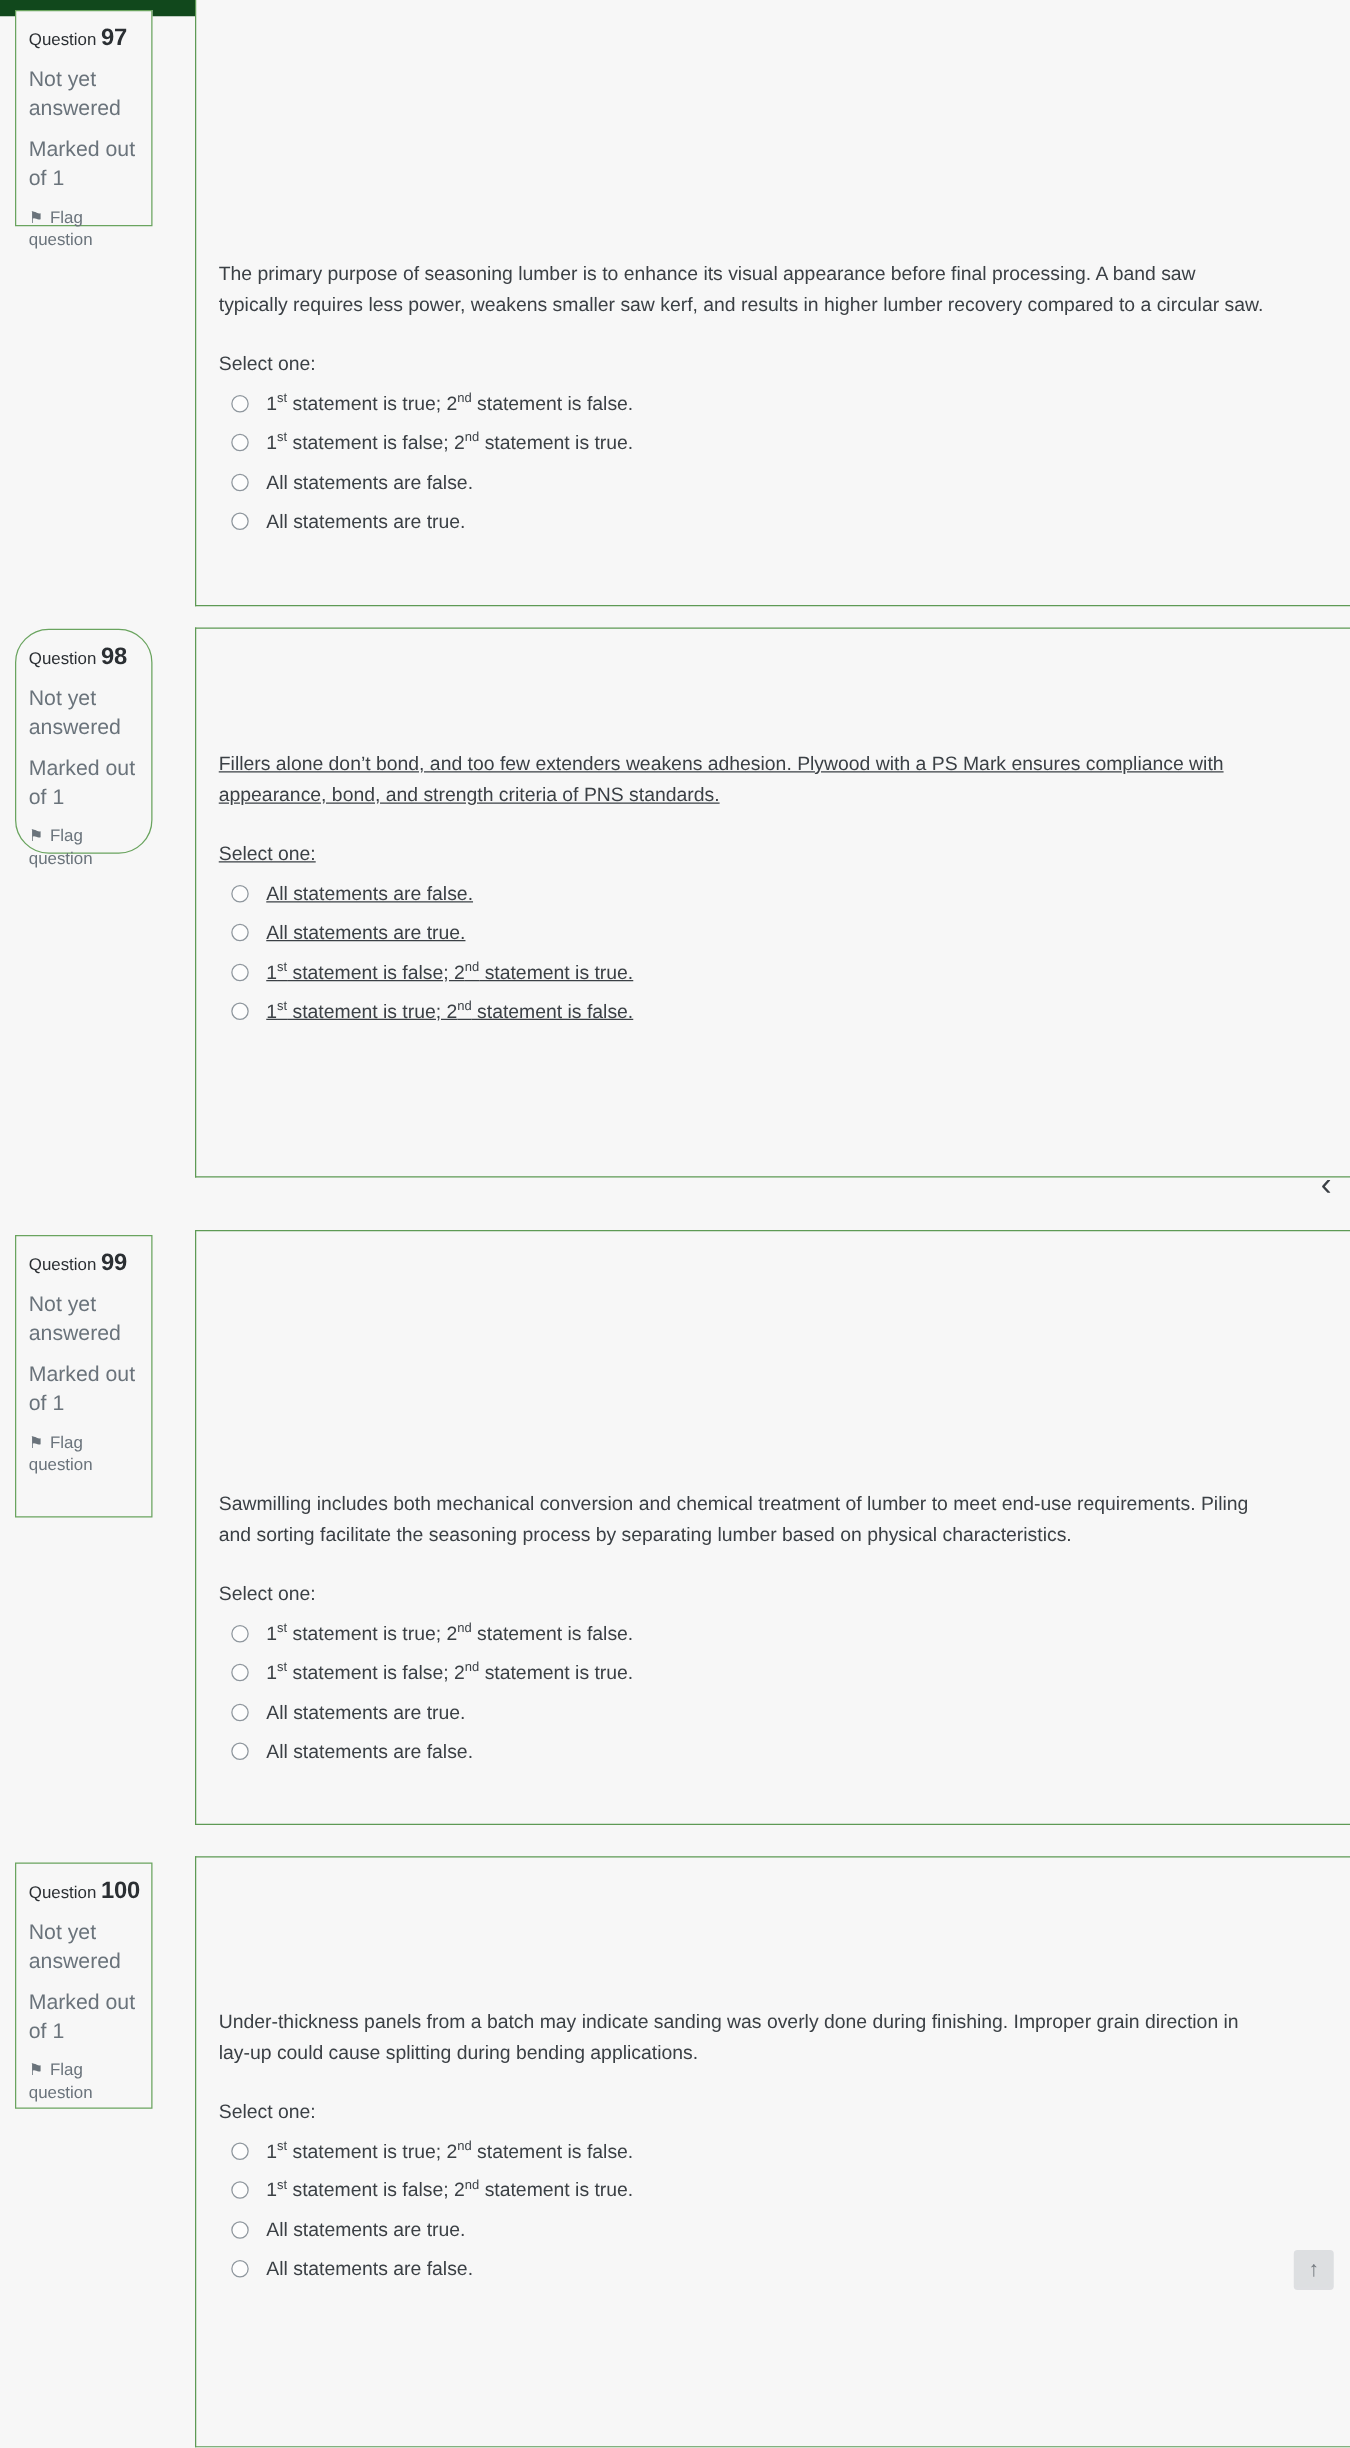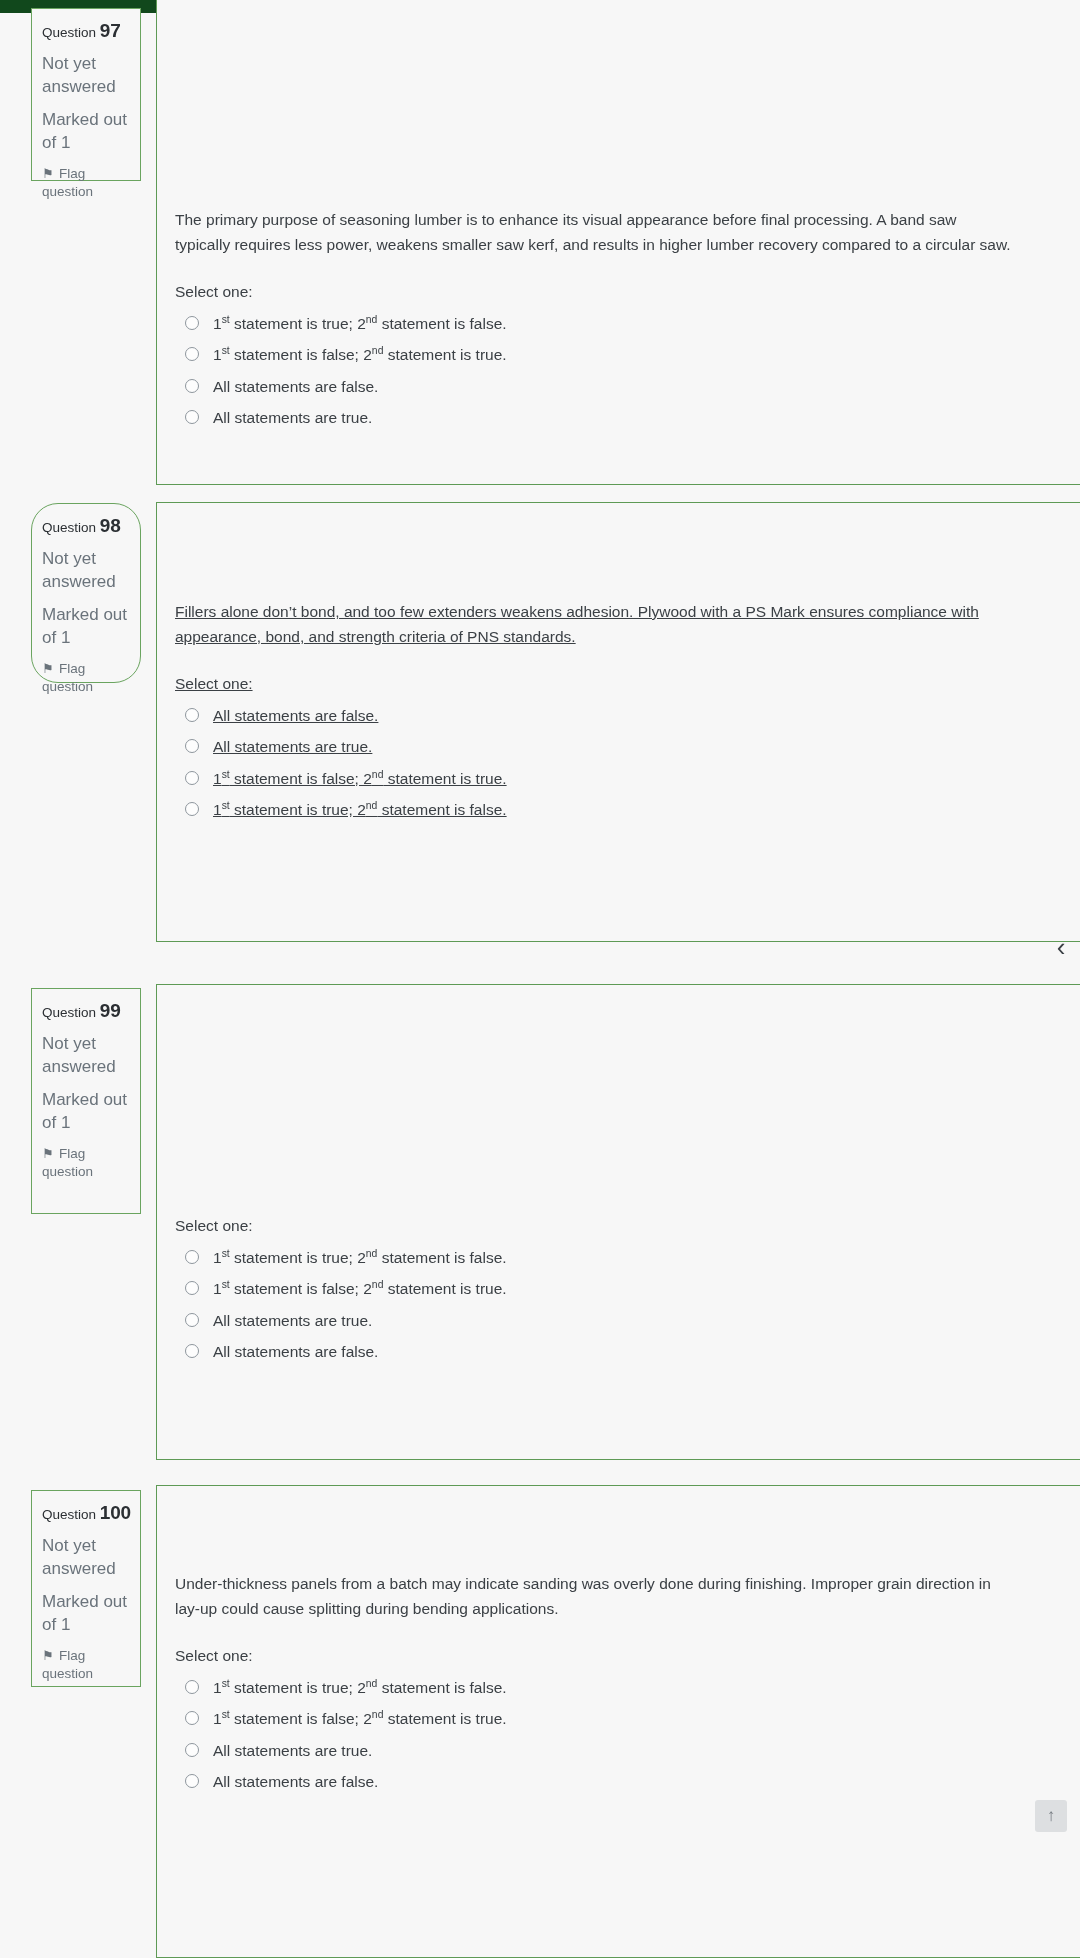--- a/index.html
+++ b/index.html
@@ -38,21 +38,21 @@
   
   .qrow {
     position: absolute;
     left: 0;
     width: 1080px;
   }
 
   
   .qinfo {
     position: absolute;
-    left: 31px;
+    left: 12px;
     width: 110px;
     background: #f7f7f7;
     border: 1px solid #6aa45f;
     padding: 10px 10px 12px 10px;
   }
   .qinfo-title {
     font-size: 13.5px;
     color: #2b2f33;
     line-height: 1.25;
     margin-bottom: 10px;
@@ -237,20 +237,21 @@
         </div>
       </div>
       <div class="qrow">
         <div class="qinfo" style="top: 988px; height: 226px;">
           <div class="qinfo-title"><span>Question </span><span class="qnum">99</span></div>
           <div class="qinfo-state">Not yet answered</div>
           <div class="qinfo-marks">Marked out of 1</div>
           <a class="qinfo-flag"><span class="flag-icon">⚑</span><span>Flag question</span></a>
         </div>
         <div class="qcontent" style="top: 984px; height: 476px; padding-top: 206px;">
+          <div class="qtext">Sawmilling includes both mechanical conversion and chemical treatment of lumber to meet end-use requirements. Piling and sorting facilitate the seasoning process by separating lumber based on physical characteristics.</div>
           <div class="selectone">Select one:</div>
           <ul class="answers">
             <li class="answer">
               <span class="radio"></span>
               <span class="answer-label">1<sup>st</sup> statement is true; 2<sup>nd</sup> statement is false.</span>
             </li>
             <li class="answer">
               <span class="radio"></span>
               <span class="answer-label">1<sup>st</sup> statement is false; 2<sup>nd</sup> statement is true.</span>
             </li>
@@ -265,21 +266,21 @@
           </ul>
         </div>
       </div>
       <div class="qrow">
         <div class="qinfo" style="top: 1490px; height: 197px;">
           <div class="qinfo-title"><span>Question </span><span class="qnum">100</span></div>
           <div class="qinfo-state">Not yet answered</div>
           <div class="qinfo-marks">Marked out of 1</div>
           <a class="qinfo-flag"><span class="flag-icon">⚑</span><span>Flag question</span></a>
         </div>
-        <div class="qcontent" style="top: 1485px; height: 473px; padding-top: 85px;">
+        <div class="qcontent" style="top: 1485px; height: 473px; padding-top: 119px;">
           <div class="qtext">Under-thickness panels from a batch may indicate sanding was overly done during finishing. Improper grain direction in lay-up could cause splitting during bending applications.</div>
           <div class="selectone">Select one:</div>
           <ul class="answers">
             <li class="answer">
               <span class="radio"></span>
               <span class="answer-label">1<sup>st</sup> statement is true; 2<sup>nd</sup> statement is false.</span>
             </li>
             <li class="answer">
               <span class="radio"></span>
               <span class="answer-label">1<sup>st</sup> statement is false; 2<sup>nd</sup> statement is true.</span>

